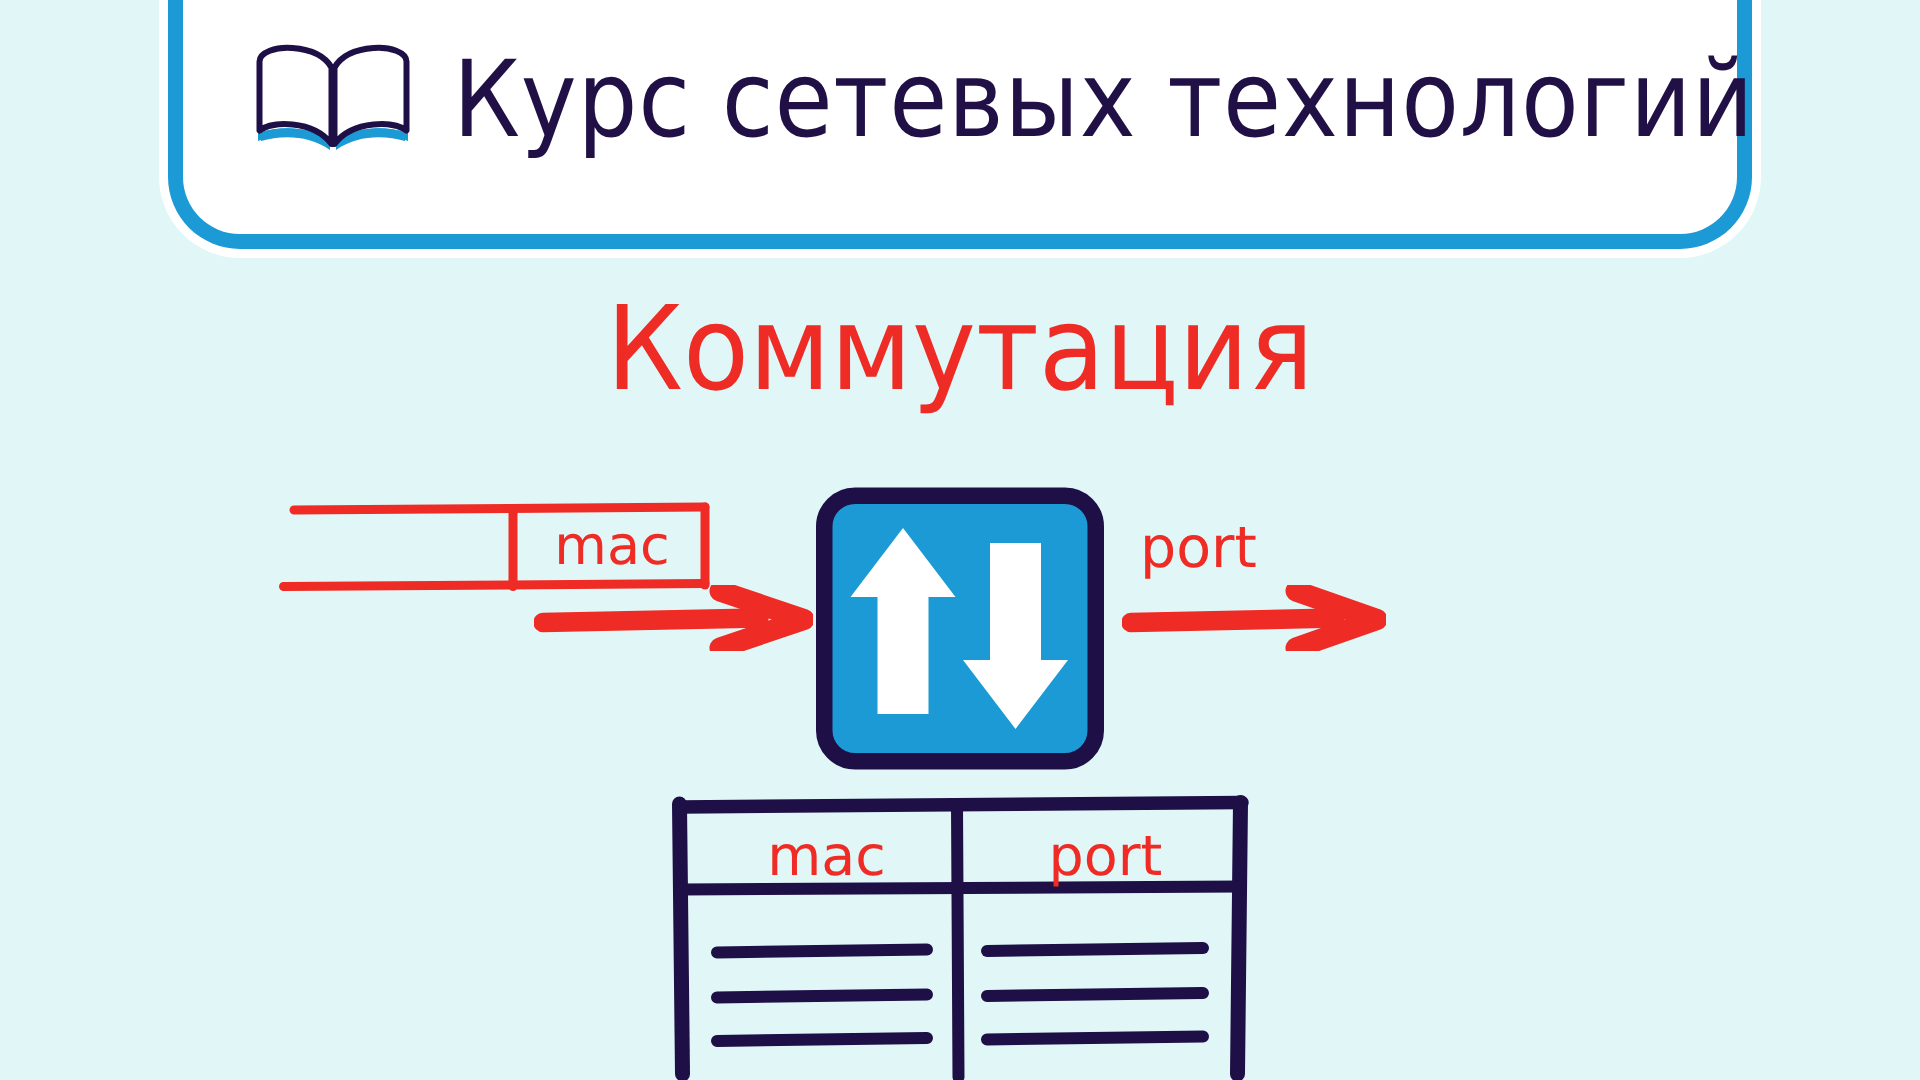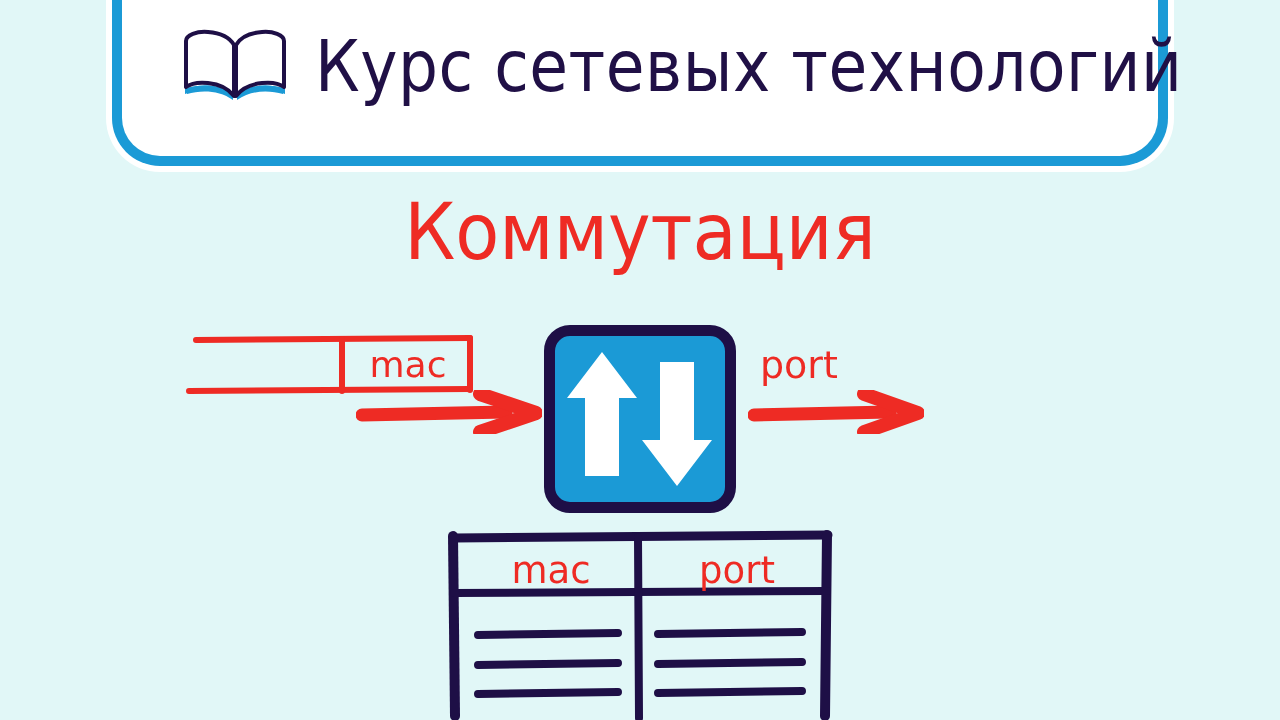--- a/index.html
+++ b/index.html
@@ -36,21 +36,21 @@
     box-sizing: border-box;
     box-shadow: 0 0 0 6px #ffffff;
     display: flex;
     align-items: flex-end;
     padding: 0 0 52px 0;
   }
   .header-inner {
     display: flex;
     align-items: center;
     gap: 26px;
-    padding-left: 59px;
+    padding-left: 46px;
   }
   .book-icon {
     width: 108px;
     height: 76px;
     flex: 0 0 auto;
     display: block;
   }
   .header-title {
     color: #201046;
     font-size: 63px;

